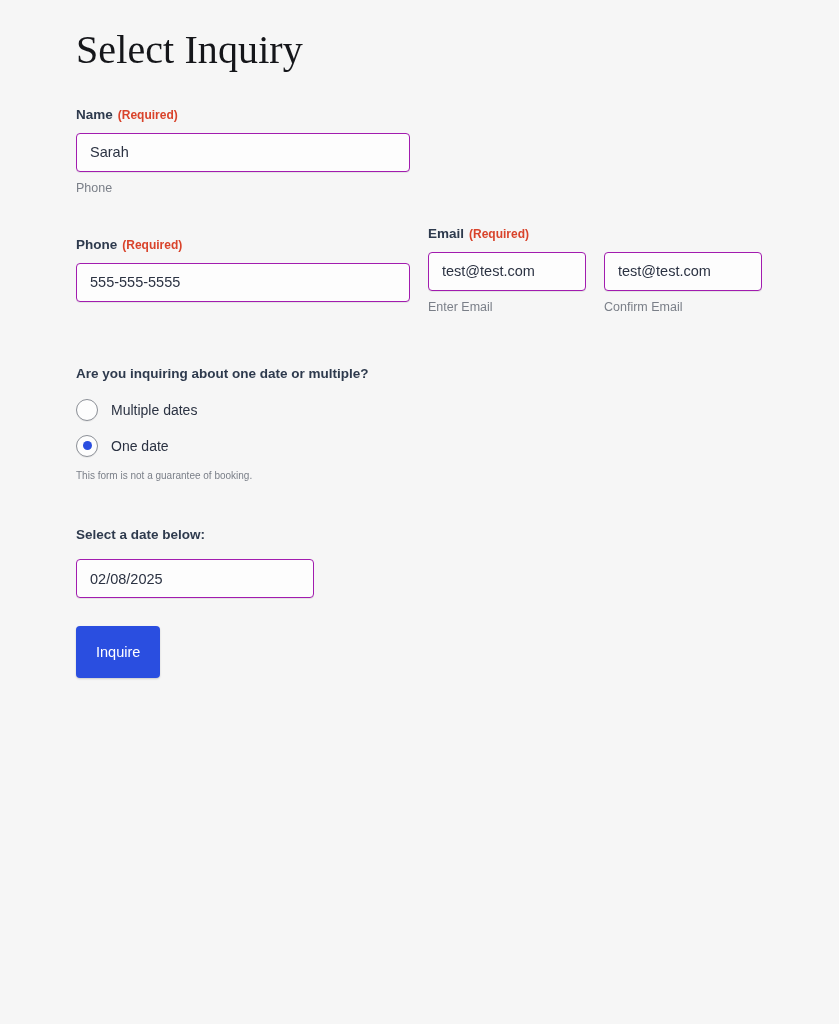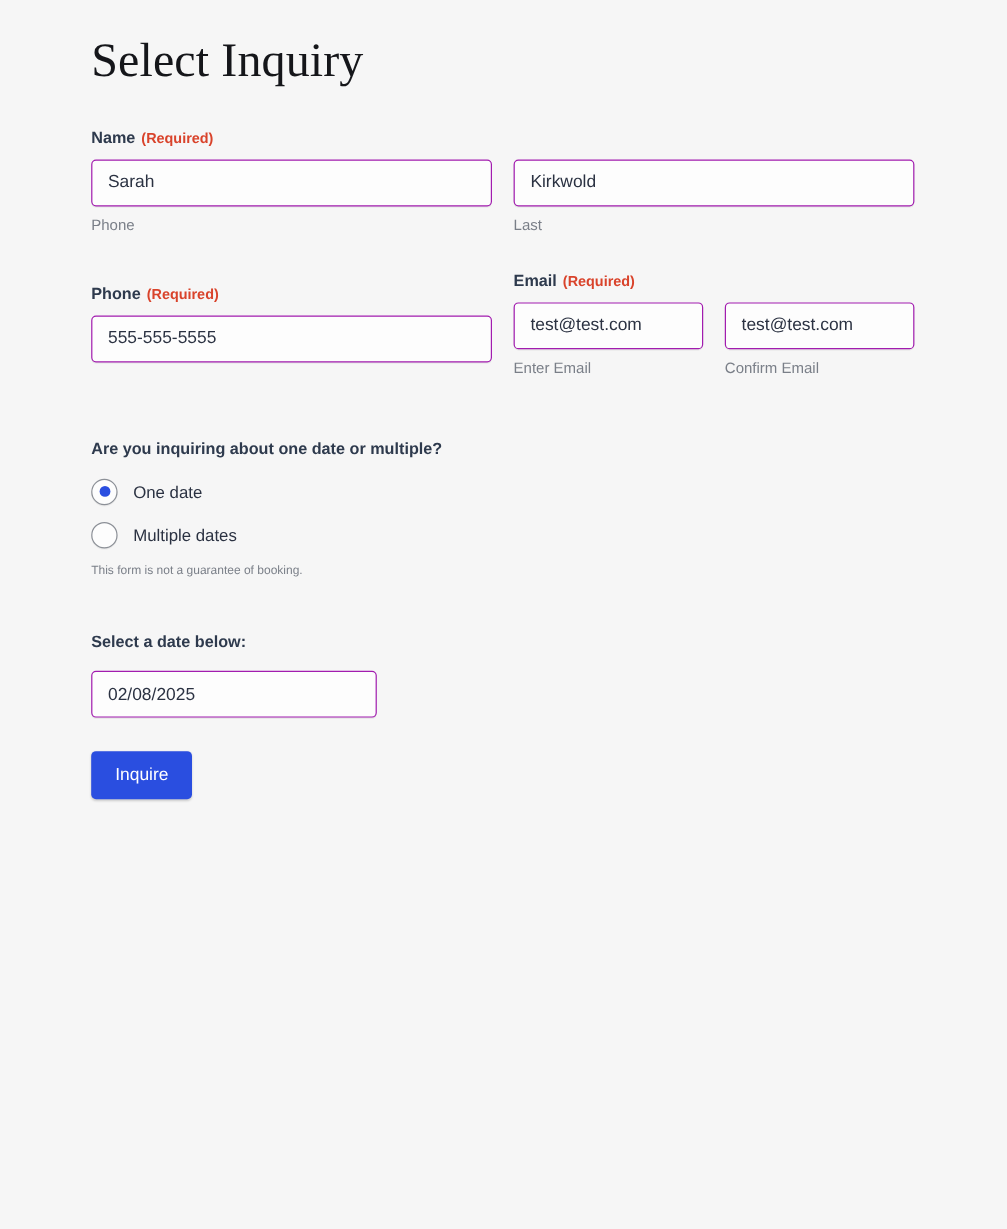--- a/index.html
+++ b/index.html
@@ -185,21 +185,21 @@
   .submit-button {
     display: inline-block;
     border: none;
     background: #2a4ee0;
     color: #ffffff;
     font-family: "Liberation Sans", sans-serif;
     font-size: 14.5px;
     font-weight: normal;
     border-radius: 4px;
     padding: 0 20px;
-    height: 40px;
+    height: 52px;
     line-height: 40px;
     cursor: pointer;
     box-shadow: 0 1px 2px rgba(0,0,0,0.18);
   }
 </style>
 </head>
 <body>
 
 <div class="page">
   <div class="form-wrap">
@@ -207,24 +207,20 @@
     <h1 class="page-title">Select Inquiry</h1>
 
     <div class="field-block name-row">
       <span class="field-label">
         <span>Name</span><span class="req">(Required)</span>
       </span>
       <div class="row">
         <div class="name-col-first">
           <input class="txt-input" type="text" value="Sarah" style="">
           <span class="sub-label">Phone</span>
-        </div>
-        <div class="name-col-last">
-          <input class="txt-input" type="text" value="Kirkwold" style="">
-          <span class="sub-label">Last</span>
         </div>
       </div>
     </div>
 
     <div class="row contact-row">
 
       <div class="phone-col">
         <span class="field-label">
           <span>Phone</span><span class="req">(Required)</span>
         </span>
@@ -247,30 +243,30 @@
         </div>
       </div>
 
     </div>
 
     <div class="radio-section">
       <span class="question-label">Are you inquiring about one date or multiple?</span>
 
       <div class="radio-item">
         <span class="radio-mark">
-          <span class="radio-dot"></span>
-        </span>
-        <span class="radio-text">One date</span>
+          <span class="radio-dot off"></span>
+        </span>
+        <span class="radio-text">Multiple dates</span>
       </div>
 
       <div class="radio-item">
         <span class="radio-mark">
-          <span class="radio-dot off"></span>
-        </span>
-        <span class="radio-text">Multiple dates</span>
+          <span class="radio-dot"></span>
+        </span>
+        <span class="radio-text">One date</span>
       </div>
 
       <span class="note-text">This form is not a guarantee of booking.</span>
     </div>
 
     <div class="date-section">
       <span class="question-label">Select a date below:</span>
       <input class="txt-input date-input" type="text" value="02/08/2025" style="">
     </div>
 

